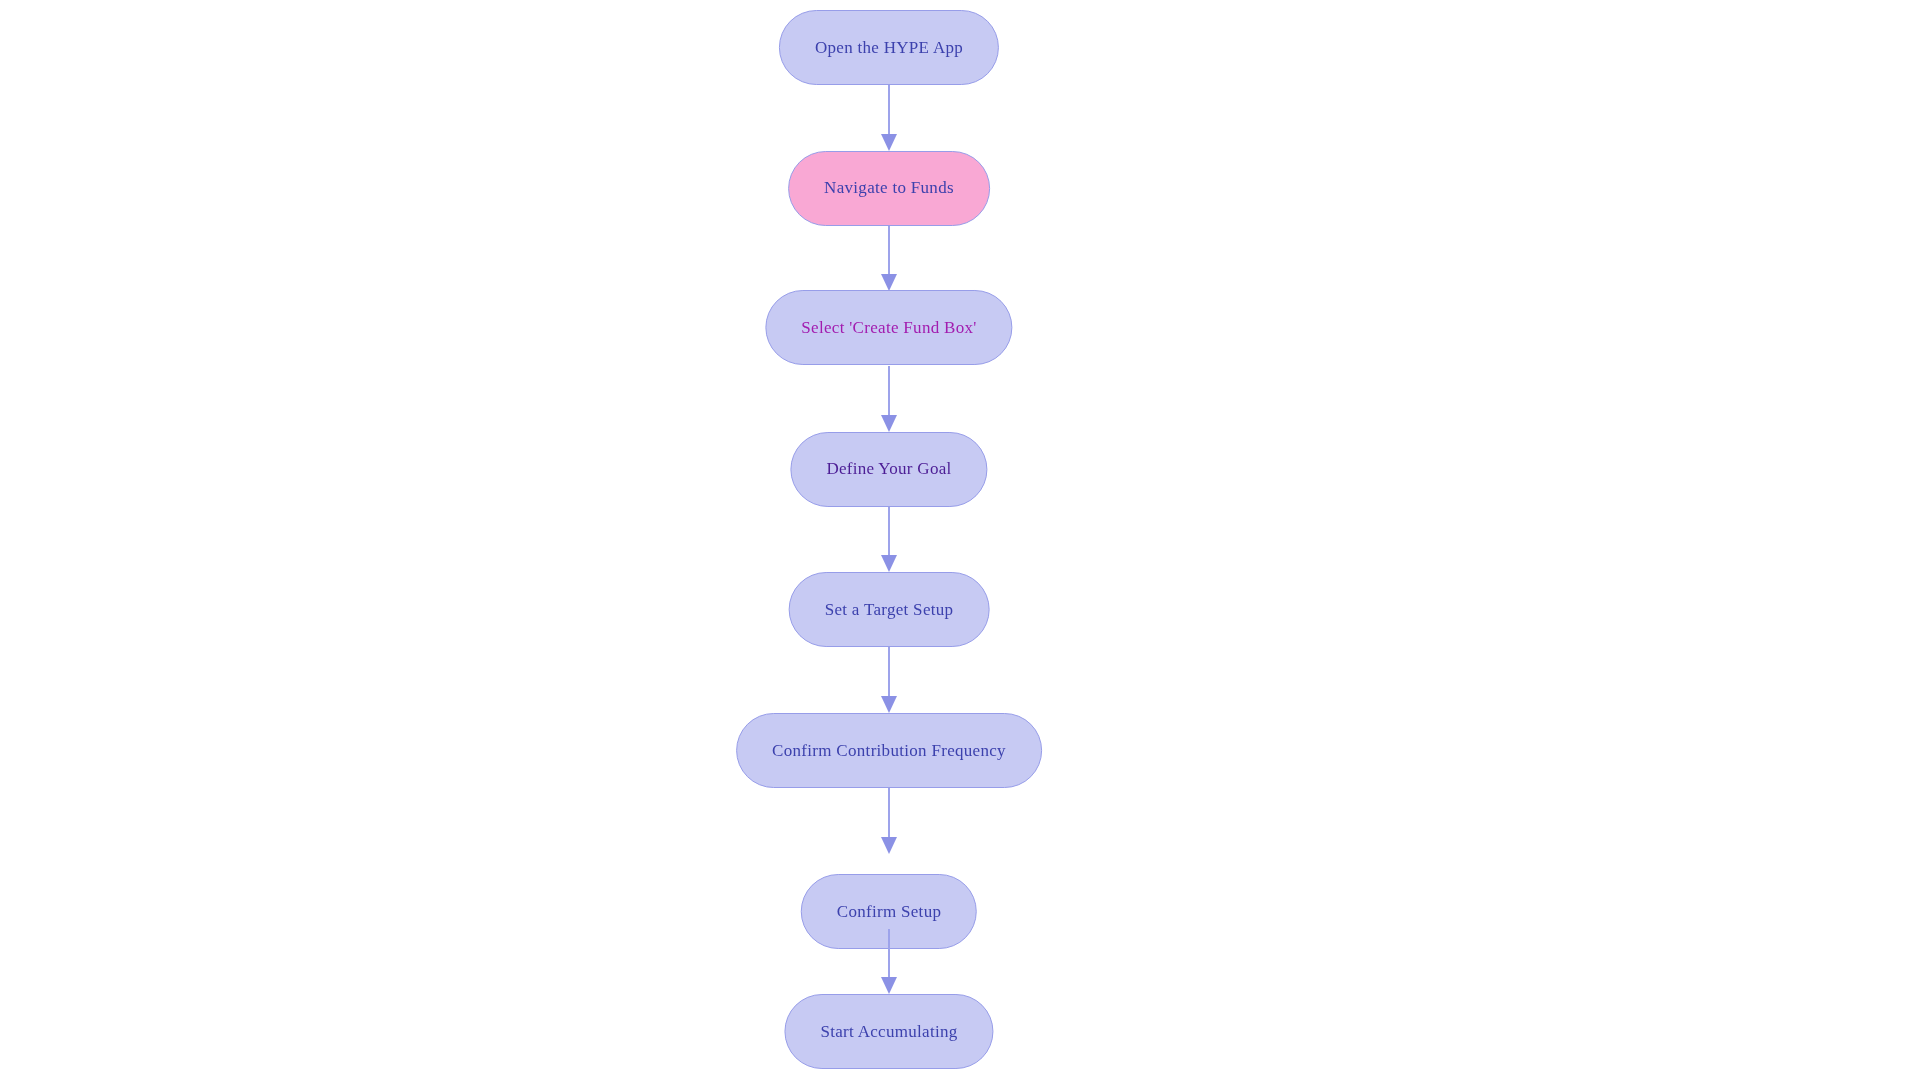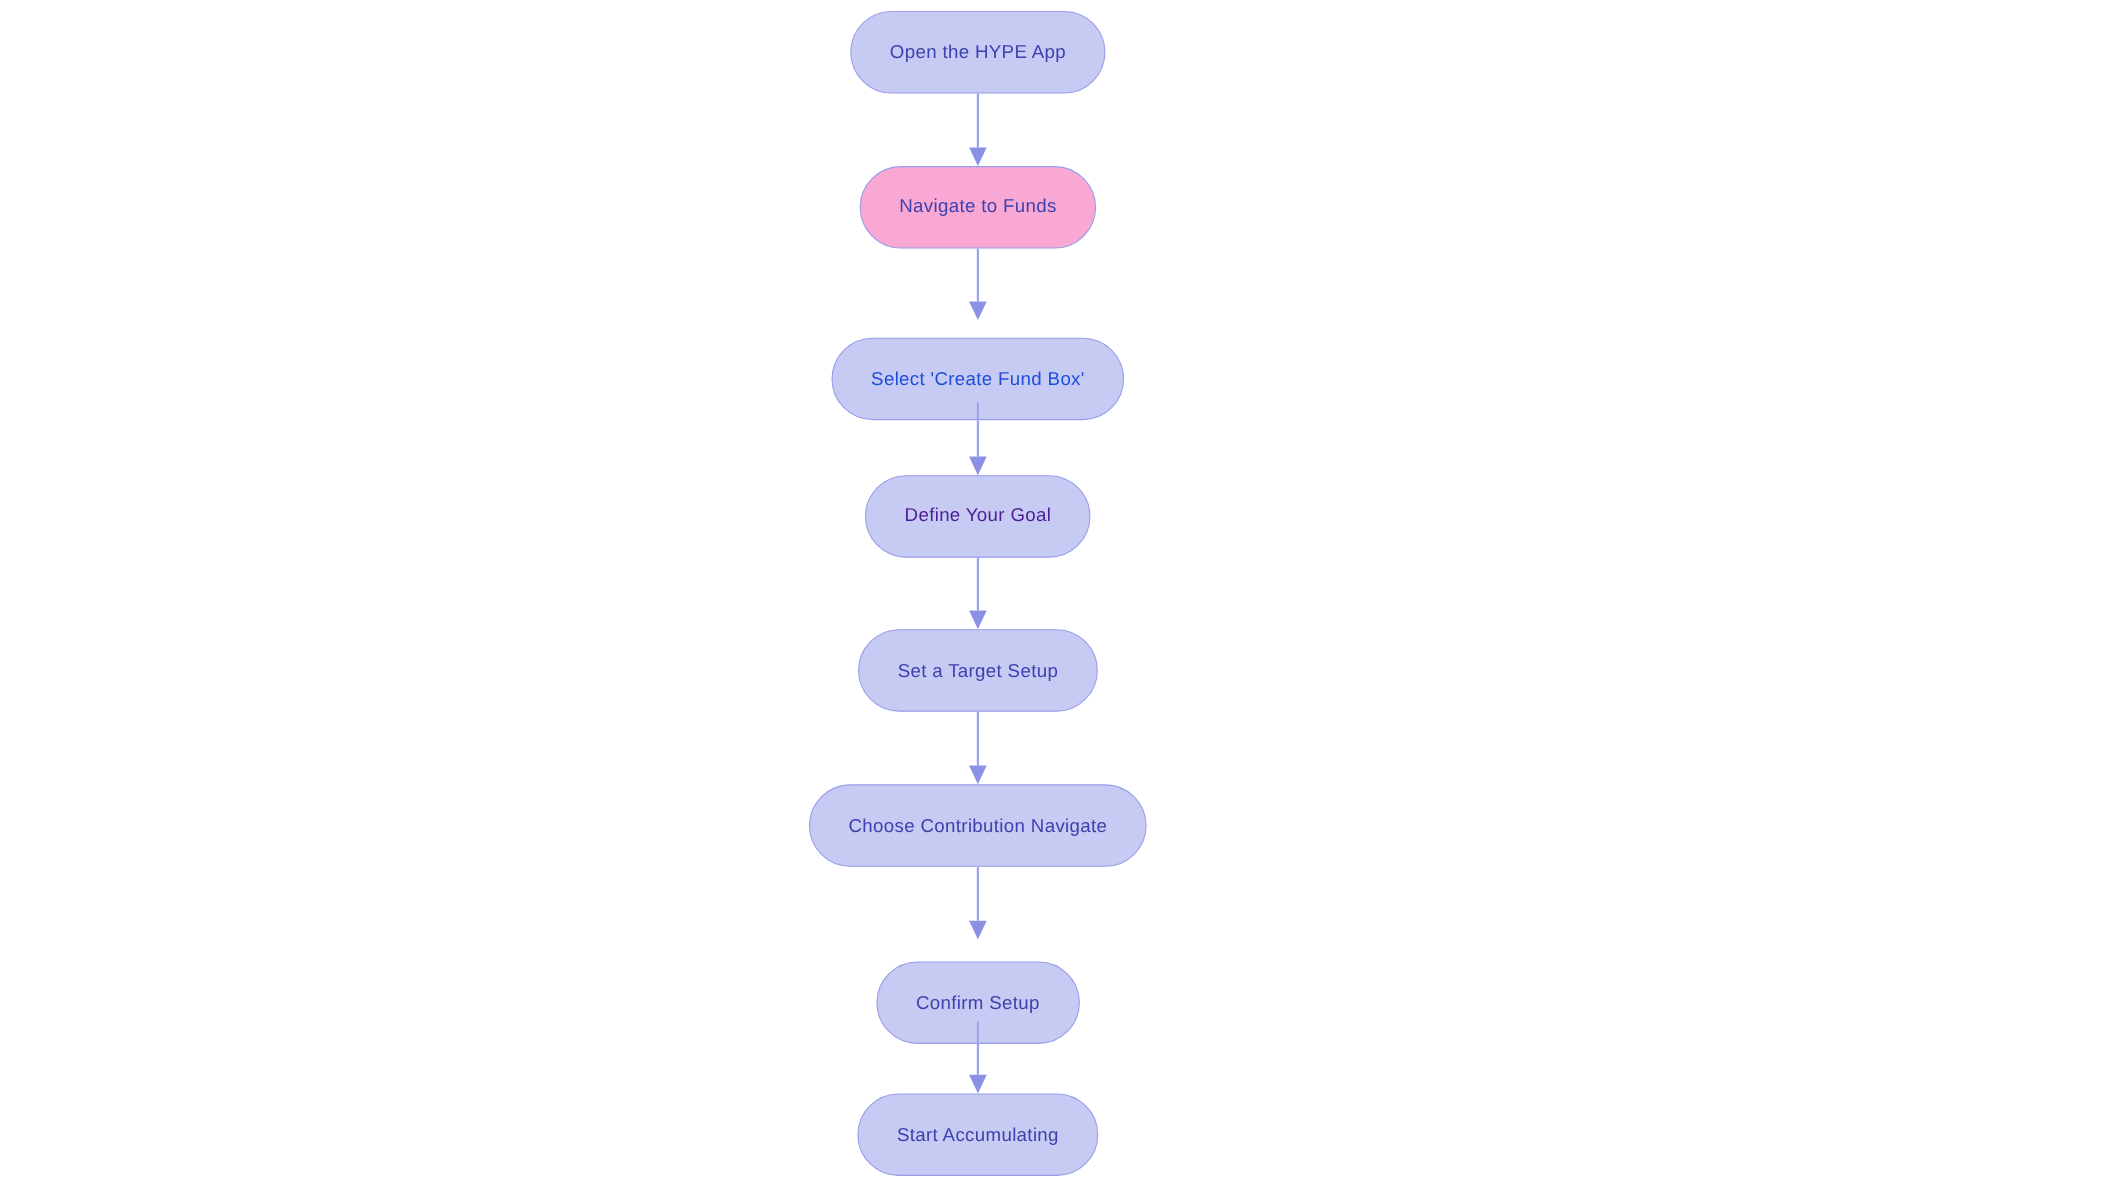--- a/index.html
+++ b/index.html
@@ -6,21 +6,21 @@
     margin: 0;
     padding: 0;
     background: #ffffff;
   }
   #canvas {
     position: relative;
     width: 1778px;
     height: 1083px;
     background: #ffffff;
     overflow: hidden;
-    font-family: Liberation Sans, sans-serif;
+    font-family: Liberation Serif, serif;
   }
   .flow-node {
     position: absolute;
     left: 50%;
     transform: translateX(-50%);
     height: 75px;
     box-sizing: border-box;
     display: flex;
     align-items: center;
     justify-content: center;
@@ -64,21 +64,21 @@
       <div class="shaft" style="background: rgb(157, 163, 235);"></div>
       <div class="head" style="border-top-color: rgb(139, 145, 229); border-top-width: 17px;"></div>
     </div>
     <div class="flow-node" style="top: 150.6px; background: #f9a8d4; border-color: rgb(151, 157, 233); color: rgb(60, 65, 173);">
       <span>Navigate to Funds</span>
     </div>
     <div class="flow-arrow" style="top: 225.6px; height: 65.6px;">
       <div class="shaft" style="background: rgb(157, 163, 235);"></div>
       <div class="head" style="border-top-color: rgb(139, 145, 229); border-top-width: 17px;"></div>
     </div>
-    <div class="flow-node" style="top: 307px; background: rgb(199, 202, 243); border-color: rgb(151, 157, 233); color: #1d4ed8;">
+    <div class="flow-node" style="top: 290px; background: rgb(199, 202, 243); border-color: rgb(151, 157, 233); color: #a21caf;">
       <span>Select 'Create Fund Box'</span>
     </div>
     <div class="flow-arrow" style="top: 366.2px; height: 65.6px;">
       <div class="shaft" style="background: rgb(157, 163, 235);"></div>
       <div class="head" style="border-top-color: rgb(139, 145, 229); border-top-width: 17px;"></div>
     </div>
     <div class="flow-node" style="top: 431.8px; background: rgb(199, 202, 243); border-color: rgb(151, 157, 233); color: #4c1d95;">
       <span>Define Your Goal</span>
     </div>
     <div class="flow-arrow" style="top: 506.8px; height: 65.6px;">
@@ -86,21 +86,21 @@
       <div class="head" style="border-top-color: rgb(139, 145, 229); border-top-width: 17px;"></div>
     </div>
     <div class="flow-node" style="top: 572.4px; background: rgb(199, 202, 243); border-color: rgb(151, 157, 233); color: rgb(60, 65, 173);">
       <span>Set a Target Setup</span>
     </div>
     <div class="flow-arrow" style="top: 647.4px; height: 65.6px;">
       <div class="shaft" style="background: rgb(157, 163, 235);"></div>
       <div class="head" style="border-top-color: rgb(139, 145, 229); border-top-width: 17px;"></div>
     </div>
     <div class="flow-node" style="top: 713px; background: rgb(199, 202, 243); border-color: rgb(151, 157, 233); color: rgb(60, 65, 173);">
-      <span>Choose Contribution Navigate</span>
+      <span>Confirm Contribution Frequency</span>
     </div>
     <div class="flow-arrow" style="top: 788px; height: 65.6px;">
       <div class="shaft" style="background: rgb(157, 163, 235);"></div>
       <div class="head" style="border-top-color: rgb(139, 145, 229); border-top-width: 17px;"></div>
     </div>
     <div class="flow-node" style="top: 874px; background: rgb(199, 202, 243); border-color: rgb(151, 157, 233); color: rgb(60, 65, 173);">
       <span>Confirm Setup</span>
     </div>
     <div class="flow-arrow" style="top: 928.6px; height: 65.6px;">
       <div class="shaft" style="background: rgb(157, 163, 235);"></div>

